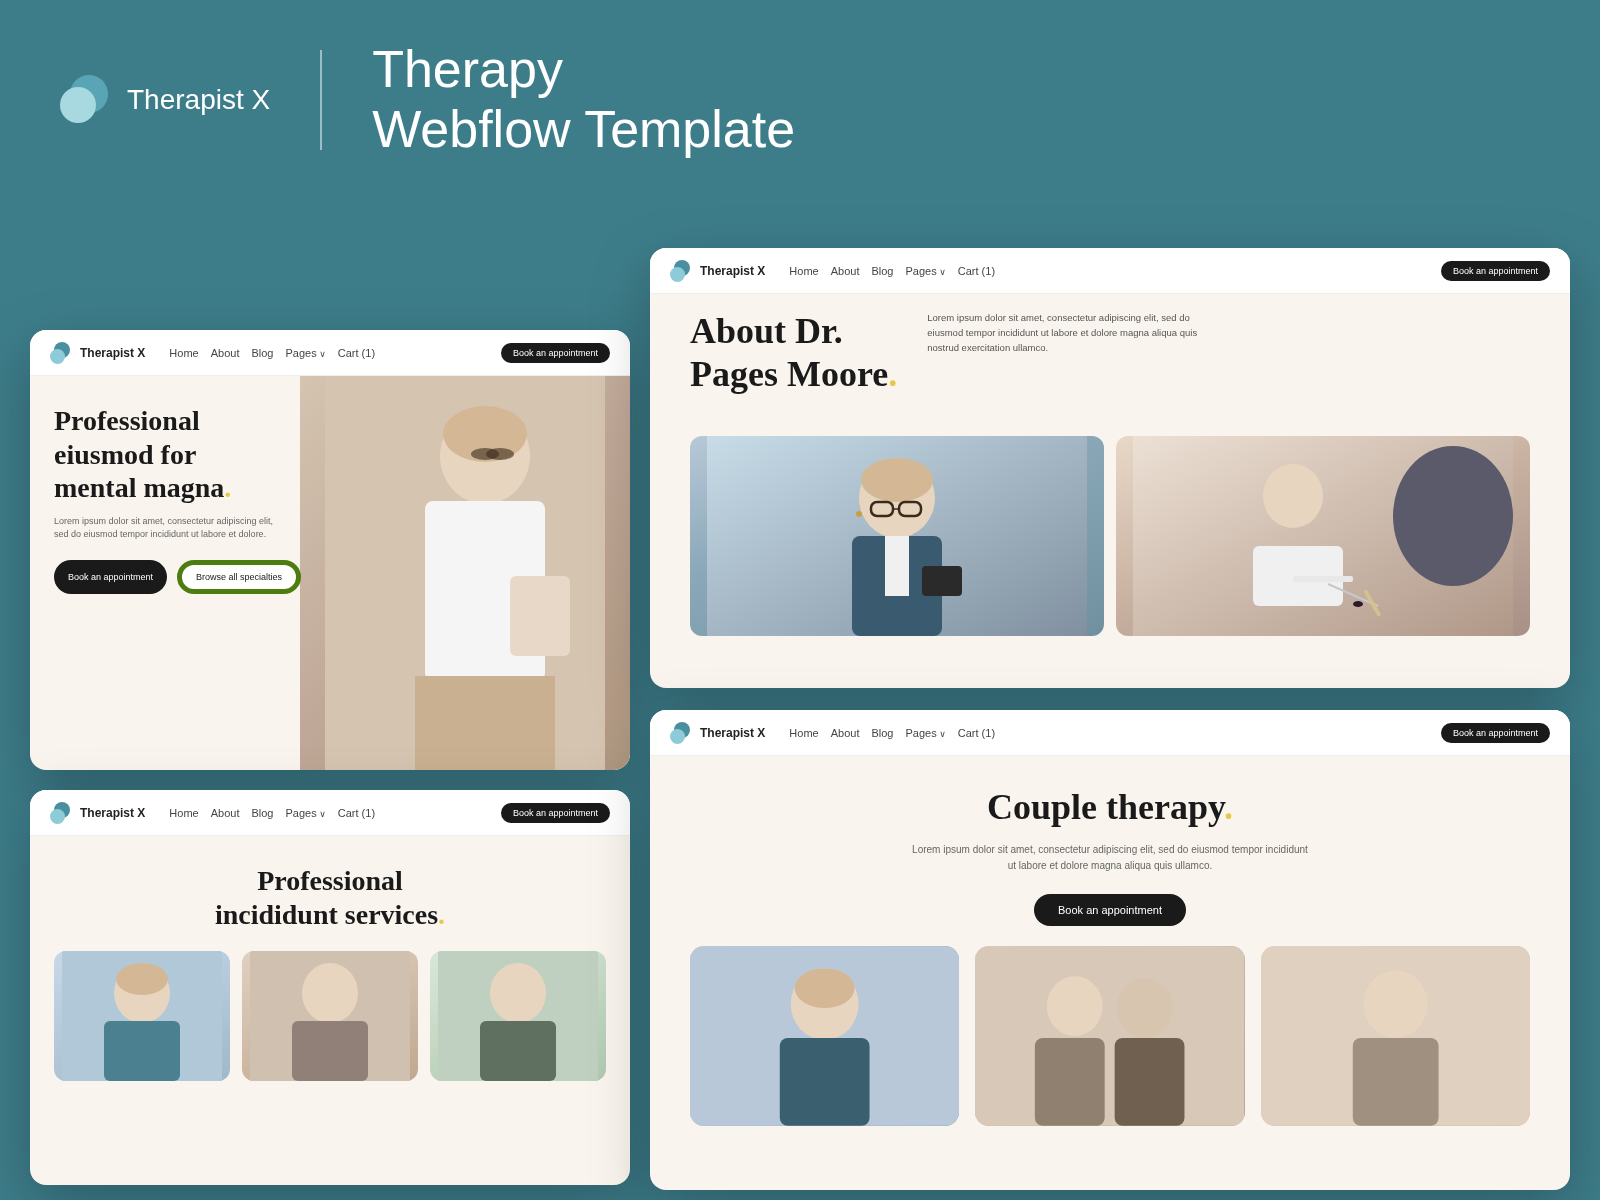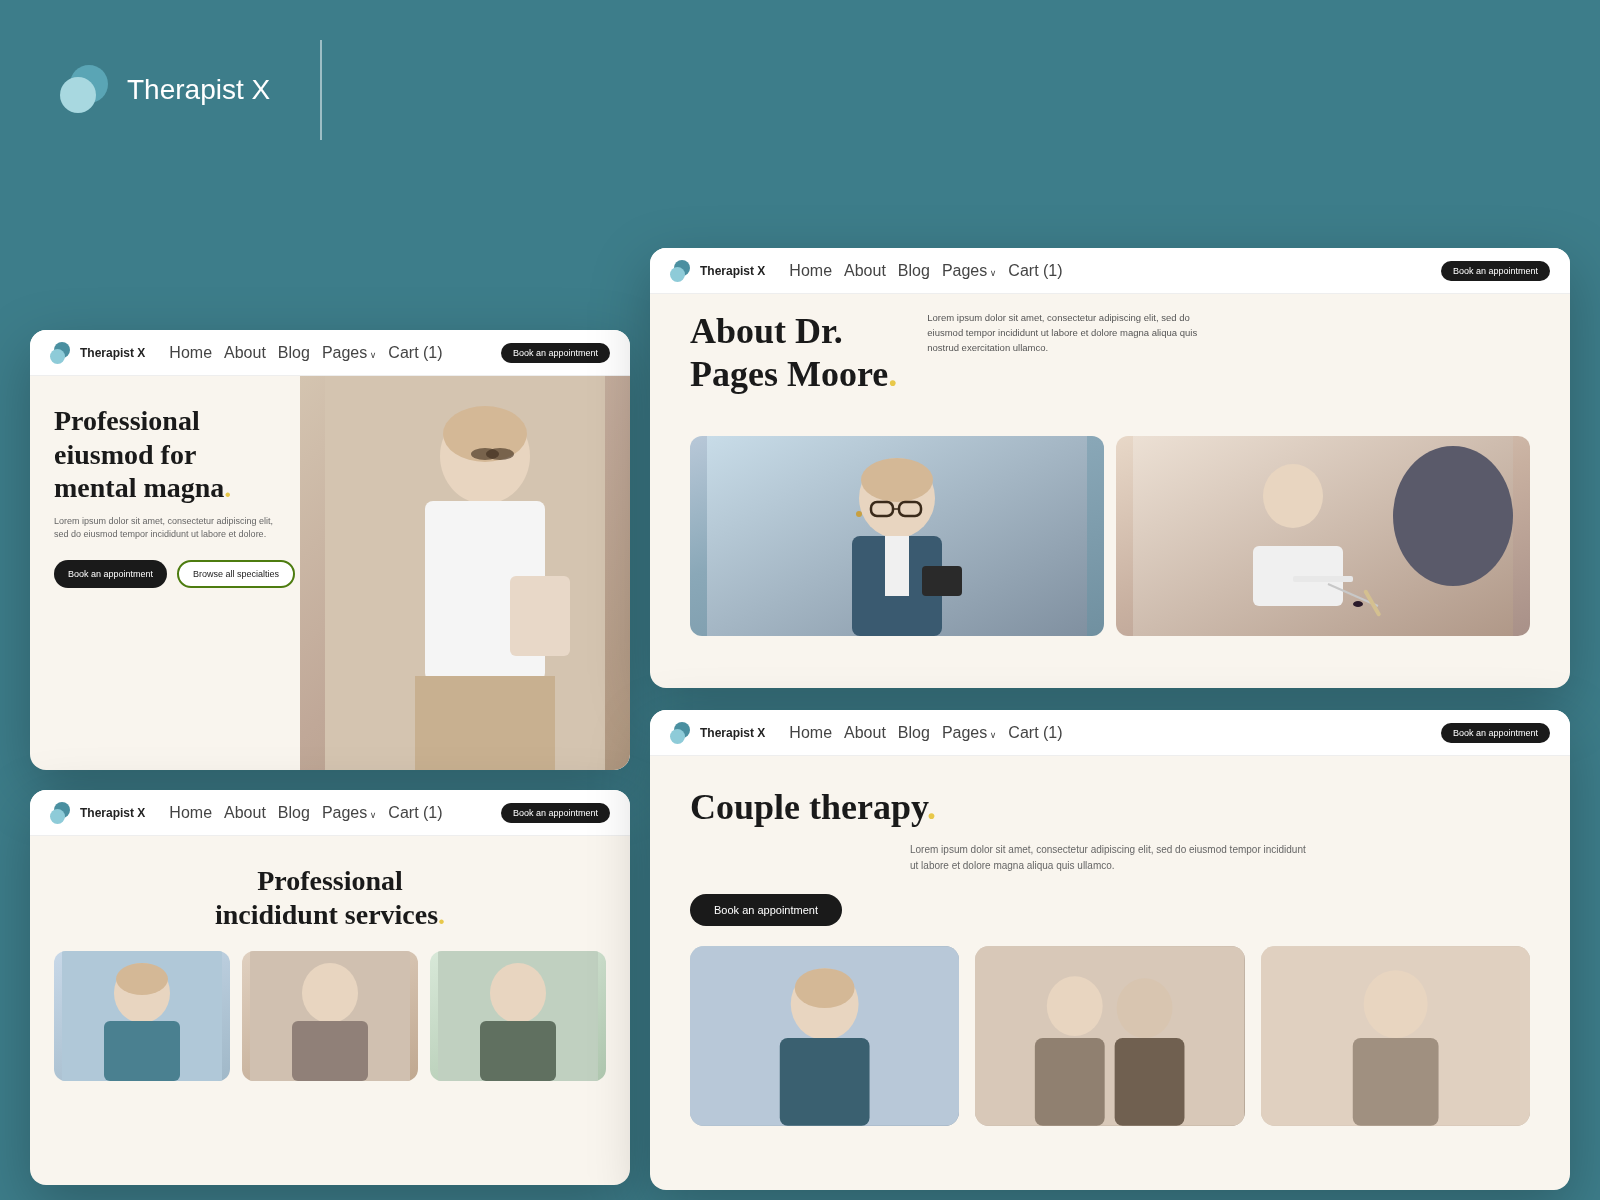--- a/index.html
+++ b/index.html
@@ -169,21 +169,21 @@
       color: #222;
     }
 
     .nav-links {
       display: flex;
       gap: 12px;
       margin-left: 8px;
     }
 
     .nav-link {
-      font-size: 16px;
+      font-size: 11px;
       font-family: sans-serif;
       color: #444;
     }
 
     .nav-link.has-arrow::after {
       content: ' ∨';
       font-size: 9px;
     }
 
     .nav-cta {
@@ -248,21 +248,21 @@
       border: none;
     }
 
     .btn-secondary {
       background: white;
       color: #1a1a1a;
       border-radius: 20px;
       padding: 7px 14px;
       font-size: 9px;
       font-family: sans-serif;
-      border: 2px solid #4d7c0f;
+      border: 5px solid #4d7c0f;
     }
 
     .hero-image {
       position: absolute;
       right: 0;
       top: 0;
       width: 55%;
       height: 100%;
       overflow: hidden;
       border-radius: 0 0 16px 0;
@@ -333,20 +333,21 @@
     }
 
     .about-img-2 {
       background: linear-gradient(160deg, #e8d8c8 0%, #c8b0a0 50%, #a89088 100%);
       position: relative;
     }
 
     
     .card-couple .card-body {
       padding: 30px 40px;
+      text-align: center;
     }
 
     .couple-title {
       font-size: 36px;
       font-weight: 700;
       color: #1a1a1a;
       font-family: Georgia, serif;
       margin-bottom: 14px;
     }
 
@@ -428,20 +429,24 @@
   <div class="brand-logo">
     <div class="logo-icon">
       <div class="logo-circle-back"></div>
       <div class="logo-circle-front"></div>
     </div>
     <span class="brand-name">Therapist X</span>
   </div>
 
   <div class="header-divider"></div>
 
+  <div>
+    <div class="header-tagline">Therapy</div>
+    <div class="header-tagline">Webflow Template</div>
+  </div>
 </div>
 
 <div class="card card-hero-main">
   <div class="card-nav">
     <div class="card-nav-logo">
       <div class="nav-logo-icon">
         <div class="nav-logo-circle-back"></div>
         <div class="nav-logo-circle-front"></div>
       </div>
       <span class="nav-brand">Therapist X</span>

